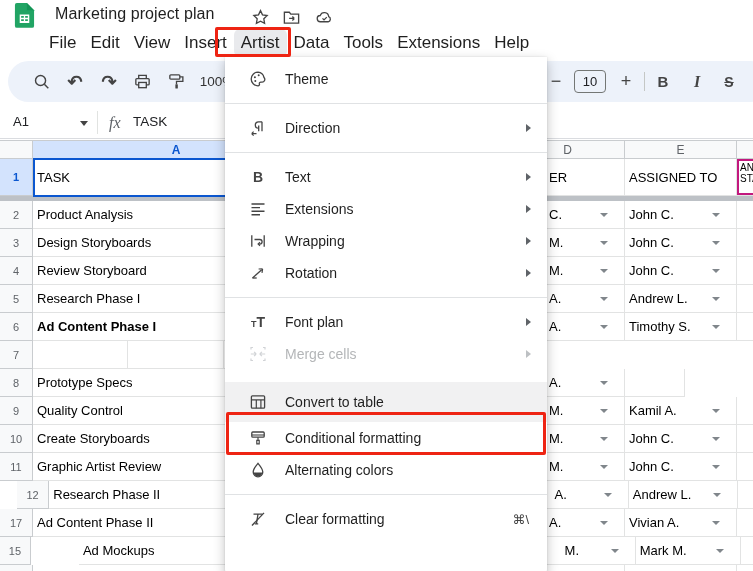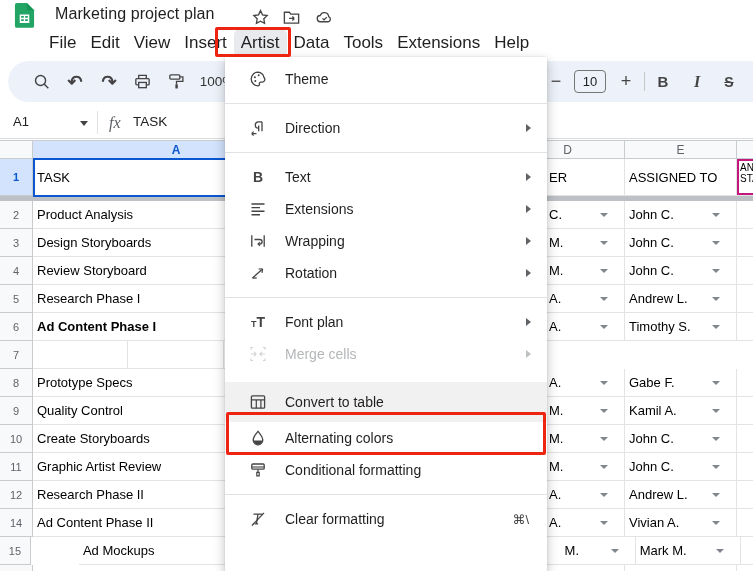--- a/index.html
+++ b/index.html
@@ -240,21 +240,20 @@
       <div class="c dcell" style="width: 114px; height: 28px;">A.<span class="dd"></span></div>
       <div class="c " style="width: 112px; height: 28px;">Vivian A.<span class="dd"></span></div>
       <div class="c " style="width: 60px; height: 28px;"></div>
     </div>
     <div class="grow">
       <div class="c h rn" style="width: 33px; height: 28px;">8</div>
       <div class="c " style="width: 287px; height: 28px;">Prototype Specs</div>
       <div class="c " style="width: 95px; height: 28px;"></div>
       <div class="c " style="width: 96px; height: 28px;"></div>
       <div class="c dcell" style="width: 114px; height: 28px;">A.<span class="dd"></span></div>
-      <div class="c " style="width: 112px; height: 28px;">Gabe F.<span class="dd"></span></div>
       <div class="c " style="width: 60px; height: 28px;"></div>
     </div>
     <div class="grow">
       <div class="c h rn" style="width: 33px; height: 28px;">9</div>
       <div class="c " style="width: 287px; height: 28px;">Quality Control</div>
       <div class="c " style="width: 95px; height: 28px;"></div>
       <div class="c " style="width: 96px; height: 28px;"></div>
       <div class="c dcell" style="width: 114px; height: 28px;">M.<span class="dd"></span></div>
       <div class="c " style="width: 112px; height: 28px;">Kamil A.<span class="dd"></span></div>
       <div class="c " style="width: 60px; height: 28px;"></div>
@@ -271,30 +270,30 @@
     <div class="grow">
       <div class="c h rn" style="width: 33px; height: 28px;">11</div>
       <div class="c " style="width: 287px; height: 28px;">Graphic Artist Review</div>
       <div class="c " style="width: 95px; height: 28px;"></div>
       <div class="c " style="width: 96px; height: 28px;"></div>
       <div class="c dcell" style="width: 114px; height: 28px;">M.<span class="dd"></span></div>
       <div class="c " style="width: 112px; height: 28px;">John C.<span class="dd"></span></div>
       <div class="c " style="width: 60px; height: 28px;"></div>
     </div>
     <div class="grow">
-      <div class="c h rn" style="width: 33px; height: 28px;">12</div>
+      <div class="c h rn" style="width: 33px; height: 28px; margin-left: 17px;">12</div>
       <div class="c " style="width: 287px; height: 28px;">Research Phase II</div>
       <div class="c " style="width: 95px; height: 28px;"></div>
       <div class="c " style="width: 96px; height: 28px;"></div>
       <div class="c dcell" style="width: 114px; height: 28px;">A.<span class="dd"></span></div>
       <div class="c " style="width: 112px; height: 28px;">Andrew L.<span class="dd"></span></div>
       <div class="c " style="width: 60px; height: 28px;"></div>
     </div>
     <div class="grow">
-      <div class="c h rn" style="width: 33px; height: 28px;">14</div>
+      <div class="c h rn" style="width: 33px; height: 28px;">17</div>
       <div class="c " style="width: 287px; height: 28px;">Ad Content Phase II</div>
       <div class="c " style="width: 95px; height: 28px;"></div>
       <div class="c " style="width: 96px; height: 28px;"></div>
       <div class="c dcell" style="width: 114px; height: 28px;">A.<span class="dd"></span></div>
       <div class="c " style="width: 112px; height: 28px;">Vivian A.<span class="dd"></span></div>
       <div class="c " style="width: 60px; height: 28px;"></div>
     </div>
     <div class="grow">
       <div class="c h rn" style="width: 33px; height: 28px;">15</div>
       <div class="c " style="width: 287px; height: 28px; margin-left: 48px;">Ad Mockups</div>
@@ -403,36 +402,36 @@
         <svg viewBox="0 0 18 18">
           <rect x="2.4" y="2.8" width="13.2" height="12.4" rx="1" fill="none" stroke="#444" stroke-width="1.3"></rect>
           <path d="M2.4 6.8h13.2M7.3 6.8v8.4M11.9 6.8v8.4" stroke="#444" stroke-width="1.2"></path>
         </svg>
       </span>
       <span>Convert to table</span>
     </div>
     <div class="mi">
       <span class="ic">
         <svg viewBox="0 0 18 18">
-          <path d="M9 2.3C9 2.3 4.2 8 4.2 11a4.8 4.8 0 0 0 9.6 0C13.8 8 9 2.3 9 2.3Z" fill="none" stroke="#444" stroke-width="1.3"></path>
-          <path d="M4.8 11.4h8.4a4.2 4.2 0 0 1-8.4 0Z" fill="#444"></path>
-        </svg>
-      </span>
-      <span>Alternating colors</span>
-    </div>
-    <div class="mi">
-      <span class="ic">
-        <svg viewBox="0 0 18 18">
           <rect x="2.8" y="3" width="12.4" height="5.2" rx="1" fill="none" stroke="#444" stroke-width="1.3"></rect>
           <path d="M2.8 6h12.4" stroke="#444" stroke-width="1.1"></path>
           <path d="M9 8.2v3.2m-1.2 0h2.4v3.4H7.8v-3.4Z" fill="none" stroke="#444" stroke-width="1.2"></path>
         </svg>
       </span>
       <span>Conditional formatting</span>
     </div>
+    <div class="mi">
+      <span class="ic">
+        <svg viewBox="0 0 18 18">
+          <path d="M9 2.3C9 2.3 4.2 8 4.2 11a4.8 4.8 0 0 0 9.6 0C13.8 8 9 2.3 9 2.3Z" fill="none" stroke="#444" stroke-width="1.3"></path>
+          <path d="M4.8 11.4h8.4a4.2 4.2 0 0 1-8.4 0Z" fill="#444"></path>
+        </svg>
+      </span>
+      <span>Alternating colors</span>
+    </div>
     <div class="mdiv"></div>
     <div class="mi">
       <span class="ic">
         <svg viewBox="0 0 18 18">
           <path d="M4.5 4.2h9M9 4.2l-1.6 9.6M5.8 13.8h3.4" stroke="#444" stroke-width="1.3" fill="none"></path>
           <path d="m3 15.5 12-12.6" stroke="#444" stroke-width="1.3"></path>
         </svg>
       </span>
       <span>Clear formatting</span>
       <span class="mshort">⌘\</span>

